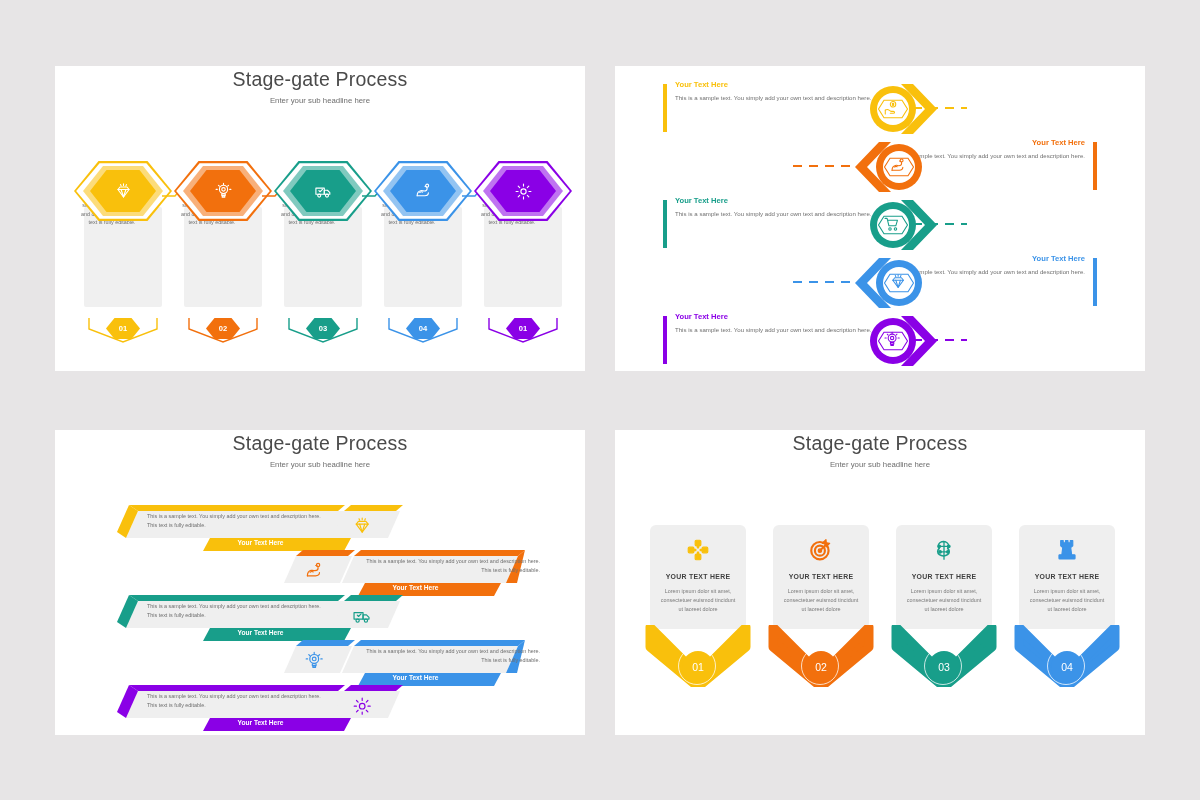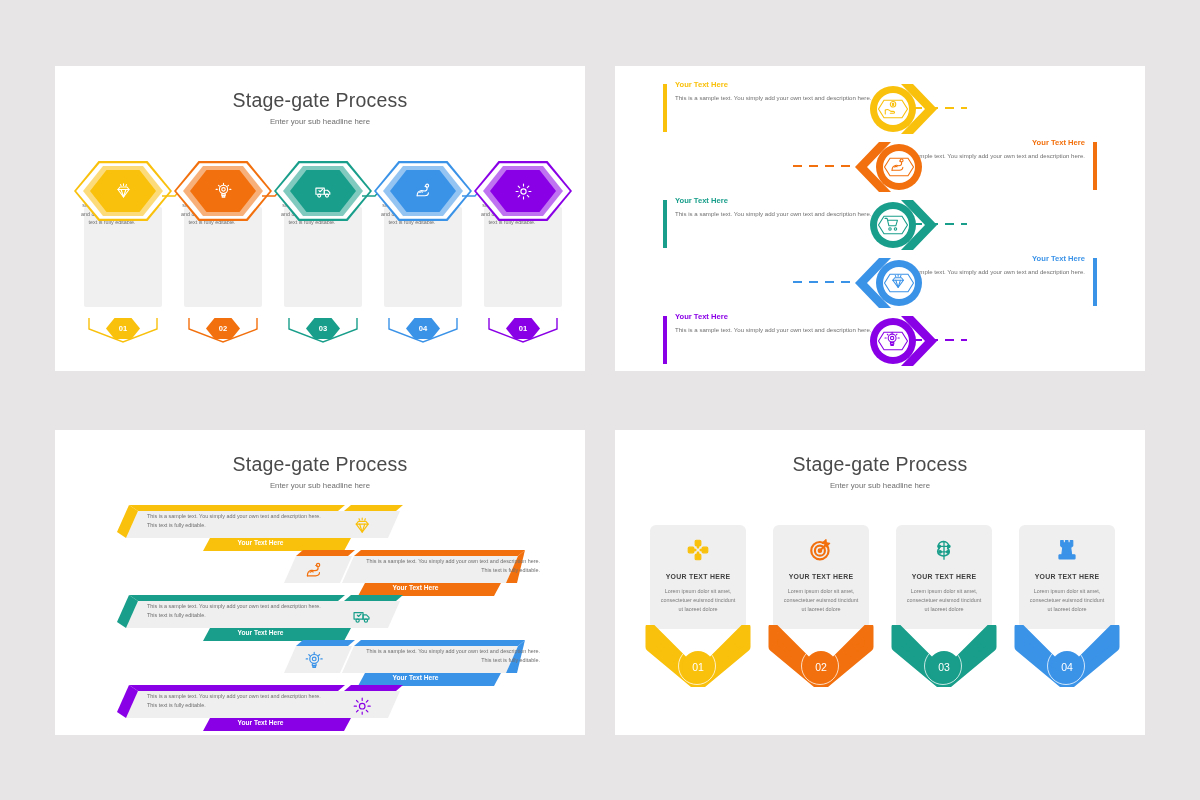--- a/index.html
+++ b/index.html
@@ -10,21 +10,21 @@
   }
   .slide{position:absolute;background:#fff;}
   
   #slide-tl{left:55px;top:66px;width:530px;height:305px;}
   #slide-tr{left:615px;top:66px;width:530px;height:305px;}
   #slide-bl{left:55px;top:430px;width:530px;height:305px;}
   #slide-br{left:615px;top:430px;width:530px;height:305px;}
 
   .s-title{
     text-align:center;font-size:19.5px;color:#4a4a4a;font-weight:400;
-    letter-spacing:.2px;margin:0;padding-top:23px;
+    letter-spacing:.2px;margin:0;padding-top:2px;
   }
   .s-sub{
     text-align:center;font-size:7.8px;color:#6d6d6d;margin:0;padding-top:5px;
   }
 
   
   .hexrow{position:absolute;left:0;top:100px;width:530px;height:200px;}
   .hexcol{position:absolute;top:0;width:100px;}
   .hex-card{
     position:absolute;left:11px;top:41px;width:78px;height:100px;

